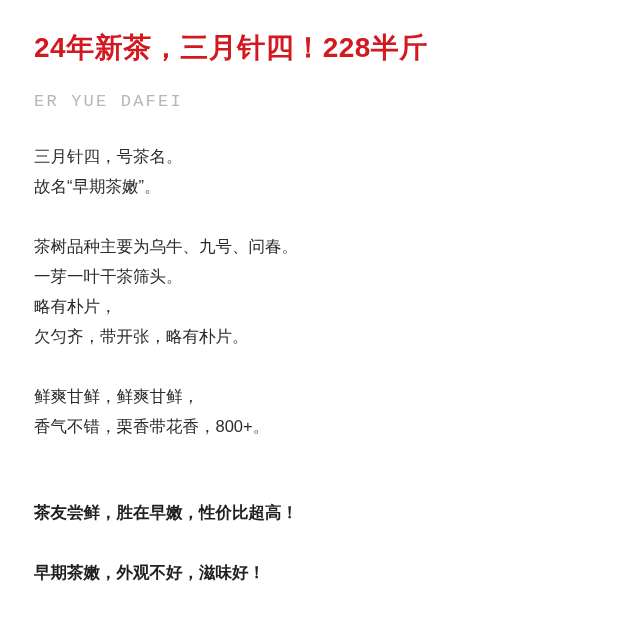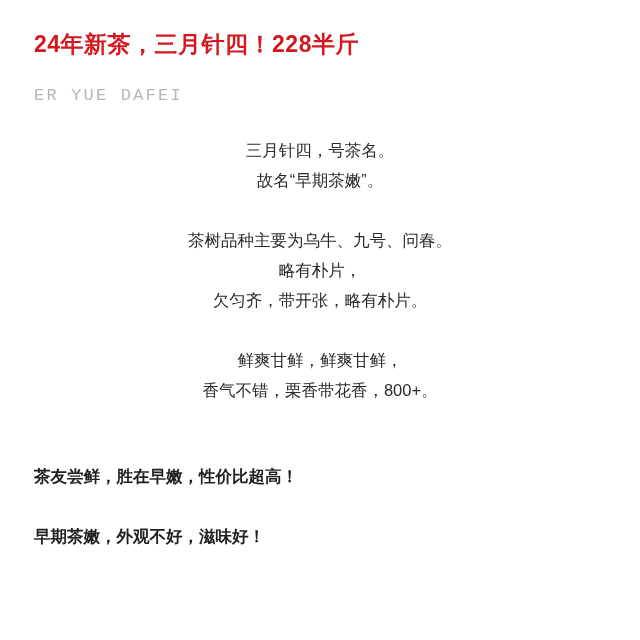--- a/index.html
+++ b/index.html
@@ -16,21 +16,21 @@
   .page {
     width: 640px;
     height: 640px;
     box-sizing: border-box;
     padding: 26px 34px 0 34px;
     background: #ffffff;
     position: relative;
   }
   .title {
     color: #d2191f;
-    font-size: 23px;
+    font-size: 28px;
     font-weight: bold;
     letter-spacing: 0.5px;
     line-height: 1.3;
     margin: 0 0 0 0;
     padding-top: 4px;
   }
   .subtitle {
     color: #b7b7b7;
     font-size: 17px;
     letter-spacing: 2.2px;
@@ -44,21 +44,20 @@
   }
   .para {
     color: #2b2b2b;
     font-size: 16.5px;
     line-height: 30px;
     margin: 0;
   }
   .para .line {
     display: block;
     white-space: pre;
-    text-align: center;
   }
   .gap-sm {
     height: 30px;
   }
   .gap-lg {
     height: 56px;
   }
   .strong-line {
     color: #1f1f1f;
     font-weight: bold;
@@ -81,20 +80,21 @@
 
     <p class="para">
       <span class="line">三月针四，号茶名。</span>
       <span class="line">故名“早期茶嫩”。</span>
     </p>
 
     <div class="gap-sm"></div>
 
     <p class="para">
       <span class="line">茶树品种主要为乌牛、九号、问春。</span>
+      <span class="line">一芽一叶干茶筛头。</span>
       <span class="line">略有朴片，</span>
       <span class="line">欠匀齐，带开张，略有朴片。</span>
     </p>
 
     <div class="gap-sm"></div>
 
     <p class="para">
       <span class="line">鲜爽甘鲜，鲜爽甘鲜，</span>
       <span class="line">香气不错，栗香带花香，800+。</span>
     </p>

